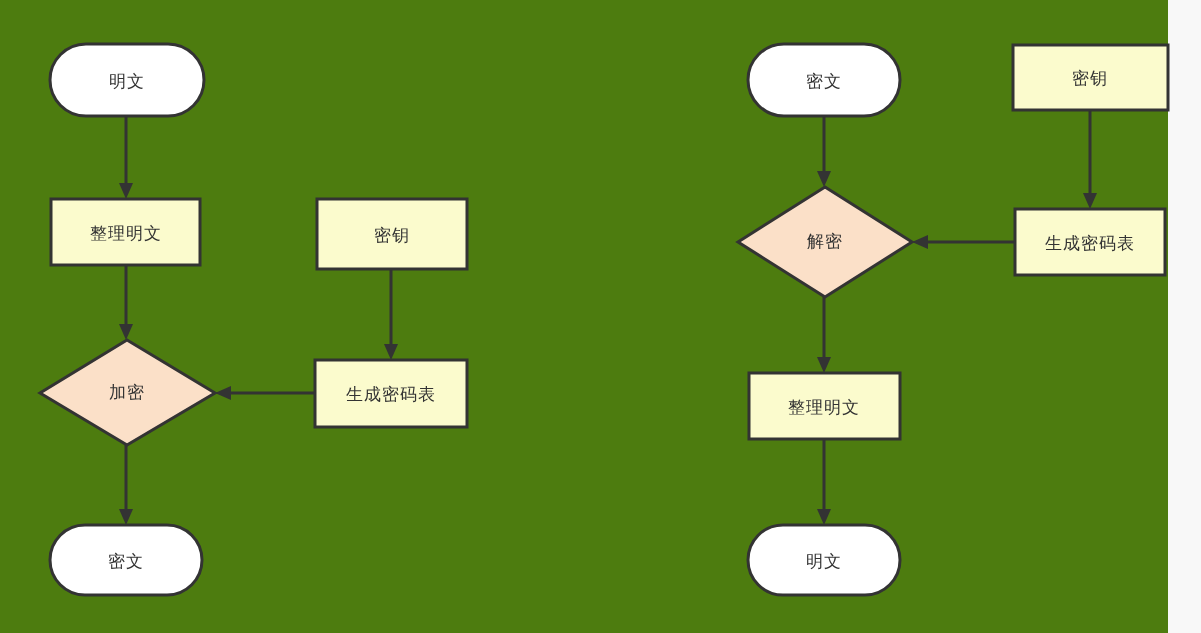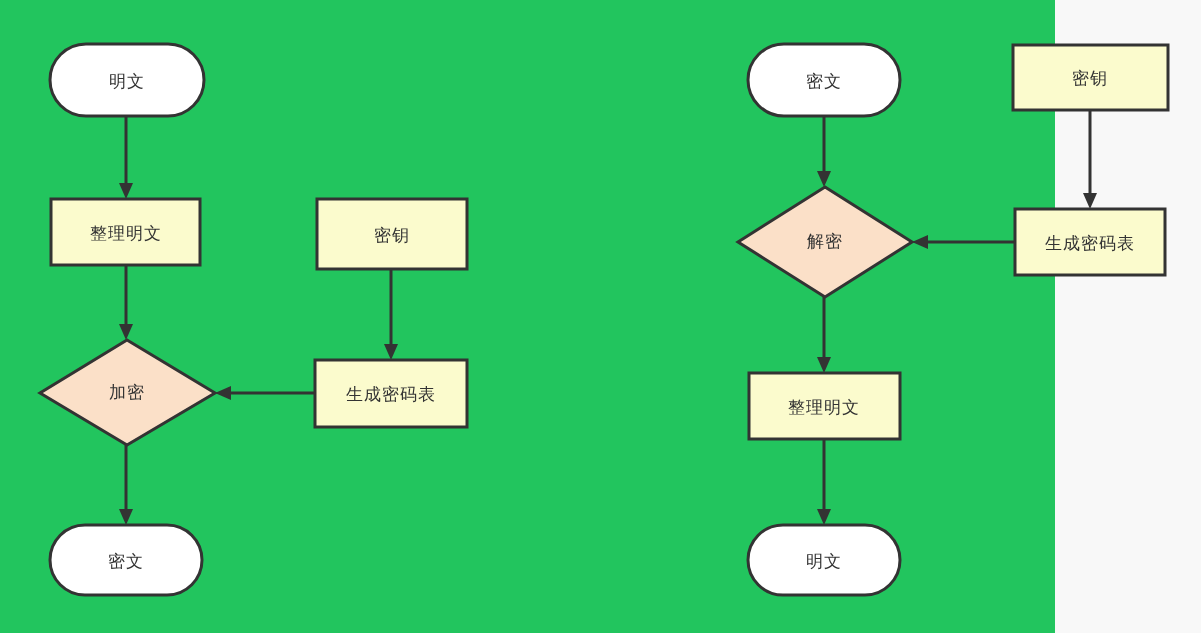--- a/index.html
+++ b/index.html
@@ -8,23 +8,23 @@
     background: #f8f8f8;
   }
   body {
     width: 1201px;
     height: 633px;
     overflow: hidden;
     font-family: "DejaVu Sans", "Liberation Sans", sans-serif;
   }
   #diagram-root {
     position: relative;
-    width: 1055px;
+    width: 1168px;
     height: 633px;
-    background: #22c55e;
+    background: #4d7c0f;
   }
   svg.flow-canvas {
     position: absolute;
     top: 0;
     left: 0;
     width: 1201px;
     height: 633px;
     display: block;
   }
   .node-shape {

